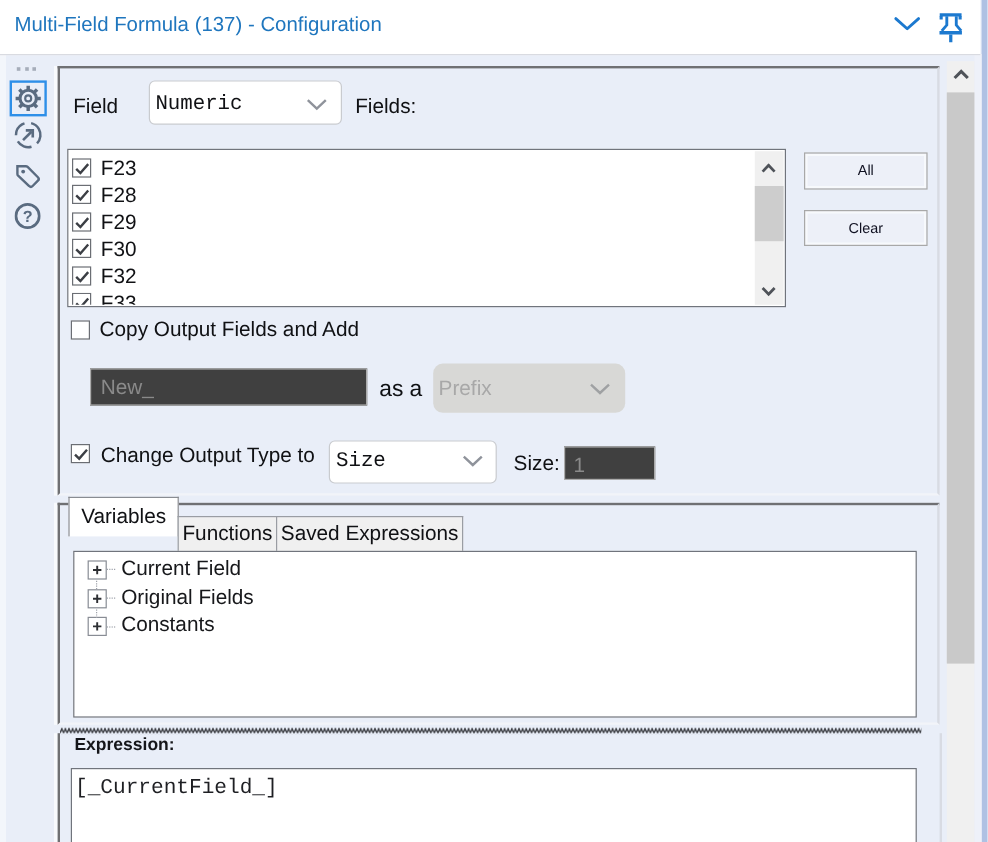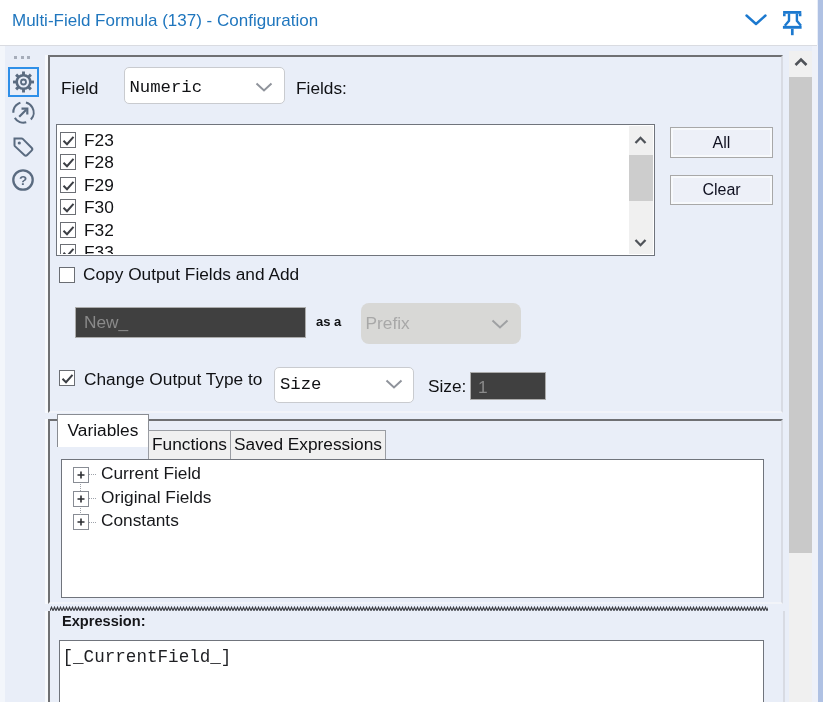--- a/index.html
+++ b/index.html
@@ -33,21 +33,21 @@
   .dinput{position:absolute;background:#404040;border:1px solid #ABABAB;}
   .dinput span{position:absolute;font-size:17.3px;color:#8A8A8A;}
   
   #listbox{left:56px;top:124px;width:597px;height:130px;background:#fff;border:1.5px solid #70747C;}
   .cb{position:absolute;width:14px;height:14px;background:#fff;border:1.6px solid #6B6E74;}
   
   #lsb-track{left:629px;top:126px;width:24px;height:128px;background:#F0F0F0;}
   #lsb-thumb{left:629px;top:155px;width:24px;height:46px;background:#CDCDCD;}
   
   .btn{position:absolute;left:670px;width:101px;border:1.6px solid #A8A8A8;background:#EDF0F8;
-       box-shadow:inset 0 0 0 2px #F7F9FC;text-align:center;font-size:16px;color:#0F1020;}
+       box-shadow:inset 0 0 0 2px #F7F9FC;text-align:center;font-size:12px;color:#0F1020;}
   
   .tab{position:absolute;font-size:17.3px;color:#101114;text-align:center;}
   #tab1{left:57px;top:414px;width:90px;height:32px;background:#fff;border:1px solid #898C92;border-bottom:none;line-height:30px;}
   #tab2{left:148px;top:430px;width:81px;height:29px;background:#F0F0F0;border:1px solid #9A9DA3;border-bottom:none;line-height:27px;}
   #tab3{left:230px;top:430px;width:154px;height:29px;background:#F0F0F0;border:1px solid #9A9DA3;border-bottom:none;line-height:27px;}
   #treebox{left:61px;top:459px;width:701px;height:137px;background:#fff;border:1.5px solid #70747C;}
   .plus{position:absolute;left:73px;width:14px;height:14px;background:#fff;border:1px solid #888C94;}
   .treelbl{position:absolute;left:101px;font-size:17.3px;color:#17181B;white-space:nowrap;}
   #expr-lbl{position:absolute;left:62px;top:613px;font-size:14.6px;font-weight:bold;color:#15161A;}
   #exprbox{left:59px;top:640px;width:703px;height:62px;background:#fff;border:1.5px solid #70747C;}
@@ -169,21 +169,21 @@
 
   <div class="btn" style="top:127px;height:29px;line-height:29px">All</div>
   <div class="btn" style="top:175px;height:28px;line-height:28px">Clear</div>
 
   <div class="cb" style="left:59px;top:267px"></div>
   <div class="lbl" style="left:83px;top:263.5px">Copy Output Fields and Add</div>
 
   <div class="dinput" style="left:75px;top:307px;width:229px;height:29px">
     <span style="left:8px;top:3.5px">New_</span>
   </div>
-  <div class="lbl" style="left:316px;top:313.5px;font-weight:bold;font-size:13px">as a</div>
+  <div class="lbl" style="left:316px;top:313.5px;font-weight:normal;font-size:19px">as a</div>
   <div class="dcombo" style="left:361px;top:303px;width:160px;height:41px">
     <span style="position:absolute;left:4.5px;top:10px;font-size:17.3px;color:#A8A8A8">Prefix</span>
     <svg style="position:absolute;right:12px;top:16px" width="18" height="11" viewBox="0 0 18 11">
       <polyline points="1.5,1.5 9,8.5 16.5,1.5" fill="none" stroke="#9FA1A3" stroke-width="2"></polyline>
     </svg>
   </div>
 
   <div class="cb" style="left:59px;top:370px"></div>
   <svg class="abs" style="left:59px;top:370px" width="17" height="17" viewBox="0 0 17 17">
     <polyline points="3.5,8.8 7,12.2 13.5,4.8" fill="none" stroke="#3C3F45" stroke-width="2"></polyline>

